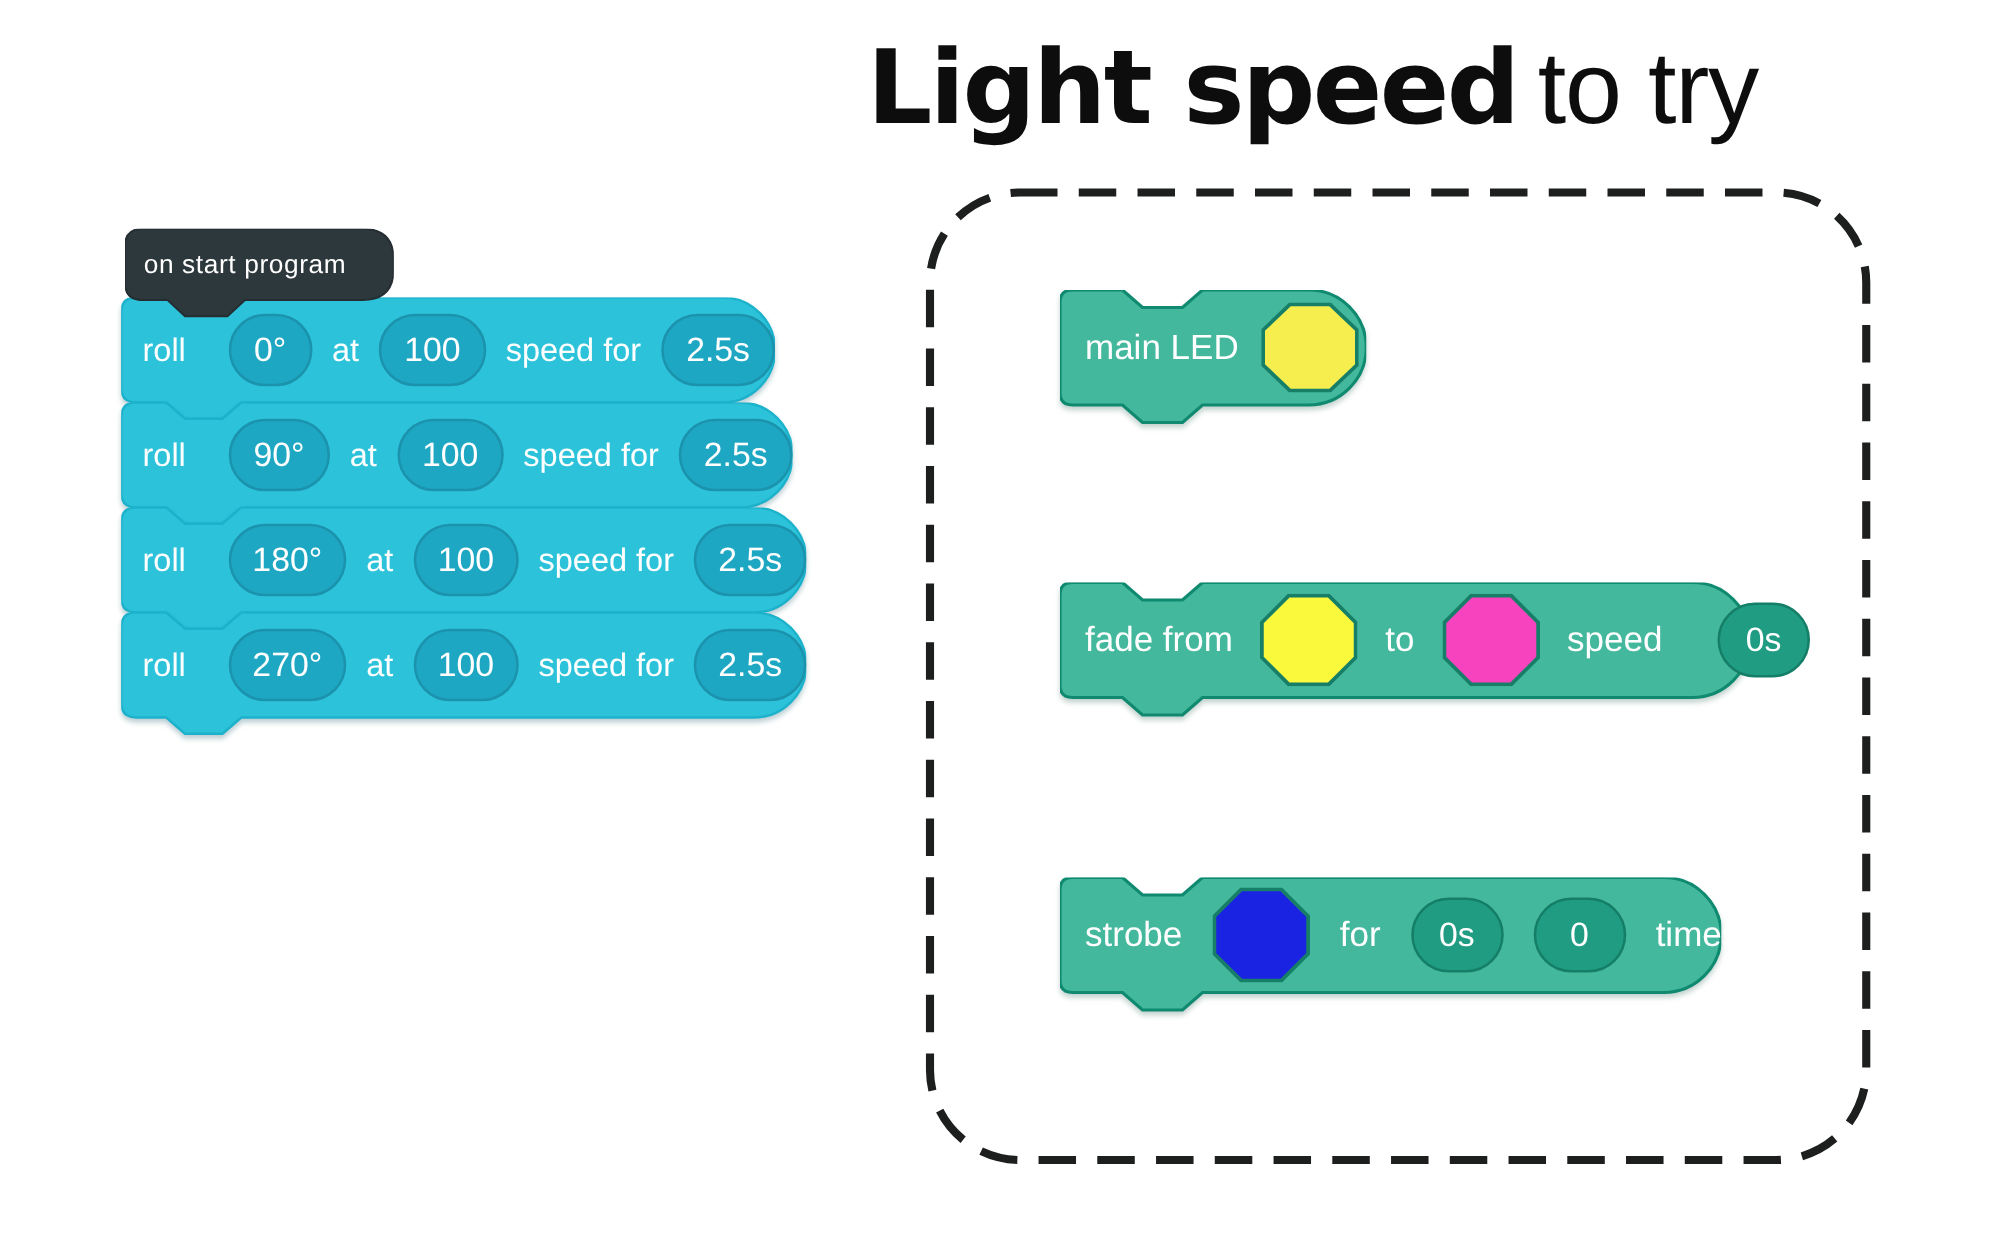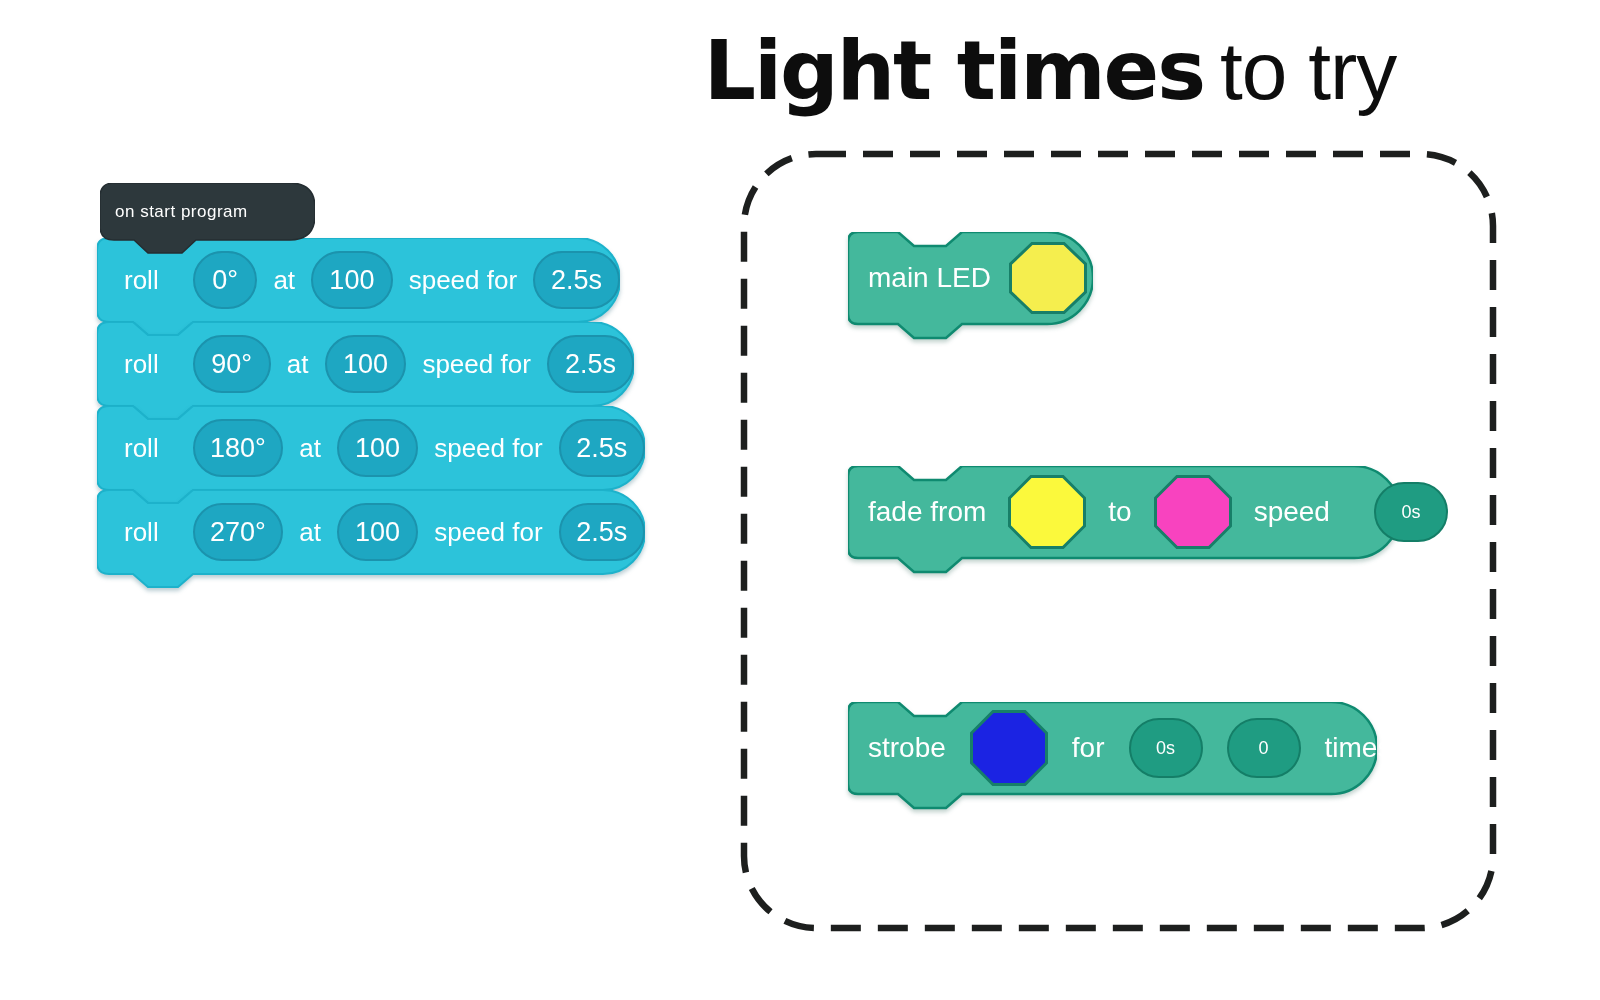--- a/index.html
+++ b/index.html
@@ -15,51 +15,51 @@
   
   .block{position:absolute;}
   .block .shape{position:absolute;left:0;top:0;display:block;}
   .content{position:absolute;left:0;top:0;width:100%;display:flex;align-items:center;
            box-sizing:border-box;color:#ffffff;}
   .blab{white-space:nowrap;}
 
   
   .cyan-body{fill:#2cc3da;stroke:#1db2cb;stroke-width:2;}
   .cyan-shadow{filter:drop-shadow(0 3px 2px rgba(10,80,100,0.28));}
-  .cyan-content{height:84px;padding-left:27px;gap:16px;font-size:26px;}
+  .cyan-content{height:84px;padding-left:17px;gap:16px;font-size:26px;}
   .pill{display:inline-flex;align-items:center;justify-content:center;
         box-sizing:border-box;border-radius:60px;white-space:nowrap;}
   .pill-cyan{background:#1ea7c2;border:2px solid #1b93ad;height:58px;
              padding:0 19px;min-width:64px;font-size:27px;color:#fff;}
   .deg{margin-left:18px;}
 
   
   .dark-body{fill:#2d383c;stroke:#242d31;stroke-width:1.5;}
-  .dark-content{height:57px;padding-left:15px;font-size:17px;letter-spacing:0.5px;}
+  .dark-content{height:57px;padding-left:15px;font-size:21px;letter-spacing:0.5px;}
 
   
   .green-body{fill:#44b89c;stroke:#0f8a70;stroke-width:2.5;}
   .green-shadow{filter:drop-shadow(0 3px 2px rgba(15,80,65,0.25));}
   .green-content{height:92px;padding-left:20px;gap:22px;font-size:28px;}
   .pill-green{background:#1f9c82;border:2.5px solid #147e67;height:60px;
-              padding:0 21px;min-width:74px;font-size:18px;color:#fff;}
+              padding:0 21px;min-width:74px;font-size:27px;color:#fff;}
   .over-gap{margin-left:22px;}
   .octagon{display:block;flex:0 0 auto;}
   .octagon polygon{stroke:#177f68;stroke-width:3;}
 
   
   .panel{position:absolute;left:740px;top:150px;}
 </style>
 </head>
 <body>
 
 <div id="screen">
 
   <div class="title">
-    <span class="title-bold">Light times</span><span class="title-light">to try</span>
+    <span class="title-bold">Light speed</span><span class="title-light">to try</span>
   </div>
 
   <div class="block" style="left:97px;top:238px;width:523px;height:100px">
     <svg class="shape cyan-shadow" width="523" height="100" viewBox="0 0 523 100">
       <path class="cyan-body" d="M 12 0 H 36 L 51 13 H 81 L 96 0 H 481 A 42 42 0 0 1 481 84 H 96 L 81 97 H 51 L 36 84 H 12 Q 0 84 0 72 V 12 Q 0 0 12 0 Z"></path>
     </svg>
     <div class="content cyan-content">
       <span class="blab">roll</span>
       <span class="pill pill-cyan deg">0°</span>
       <span class="blab">at</span>

